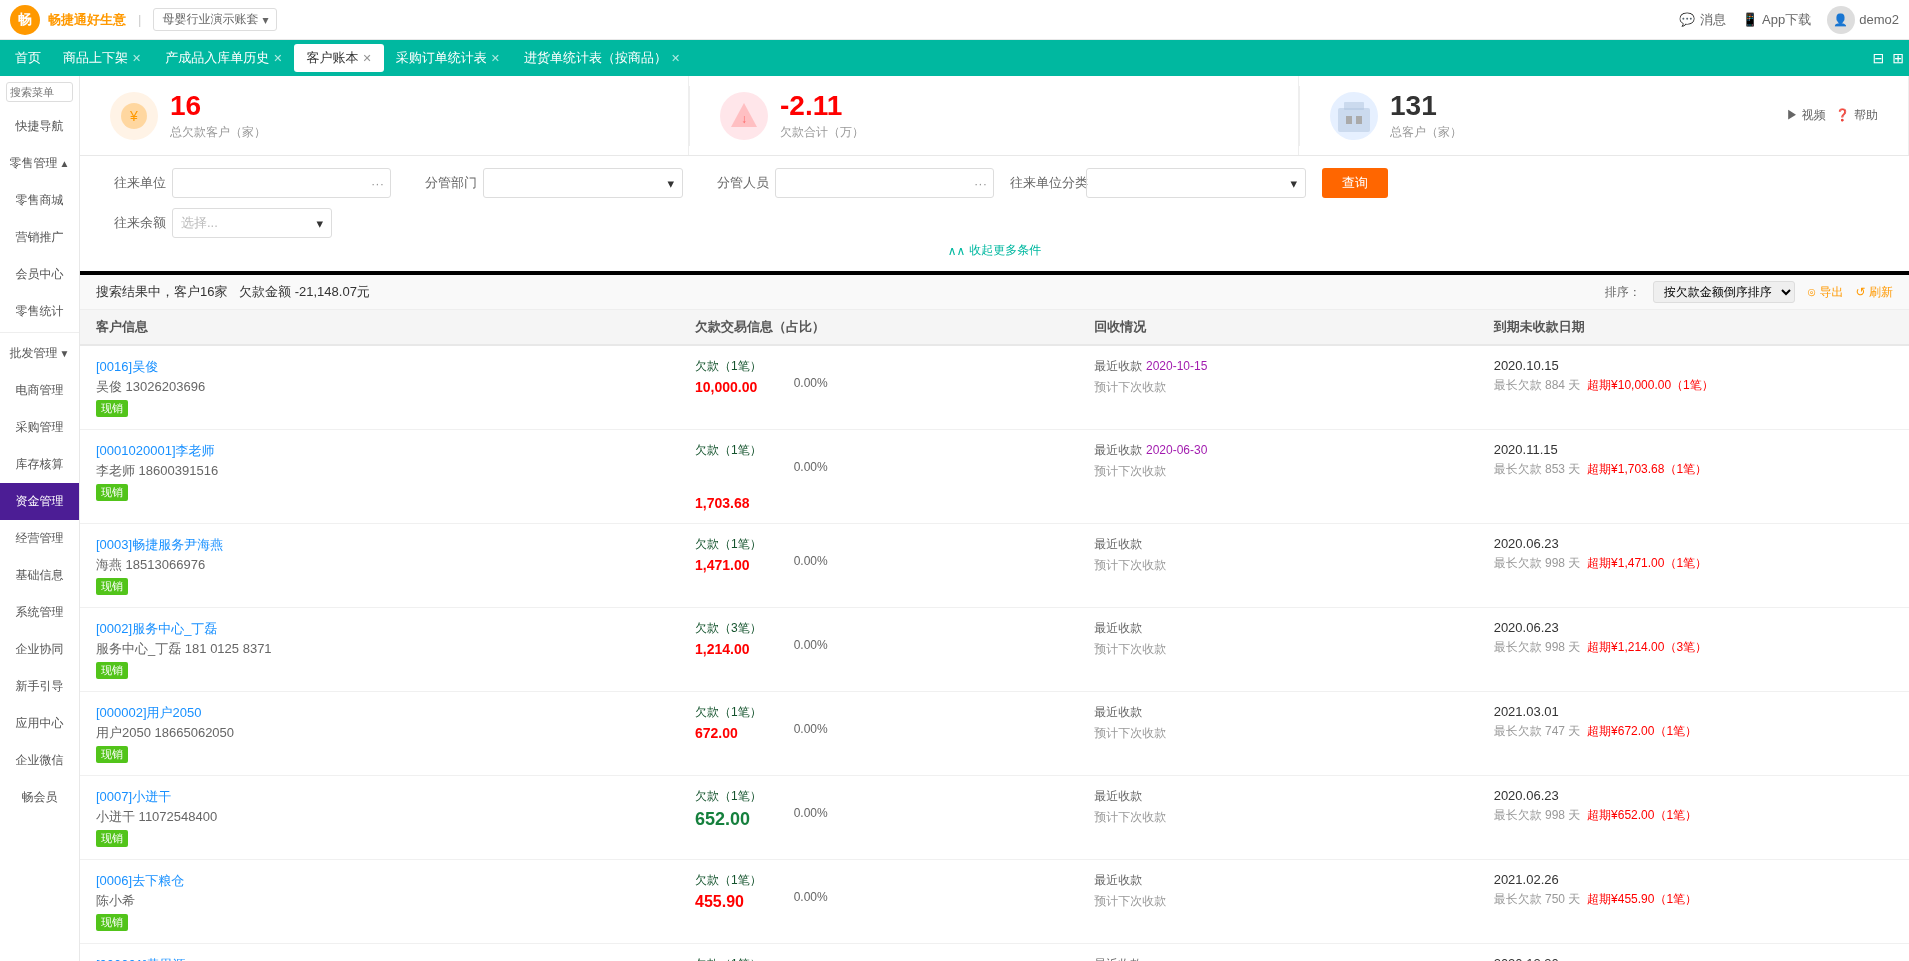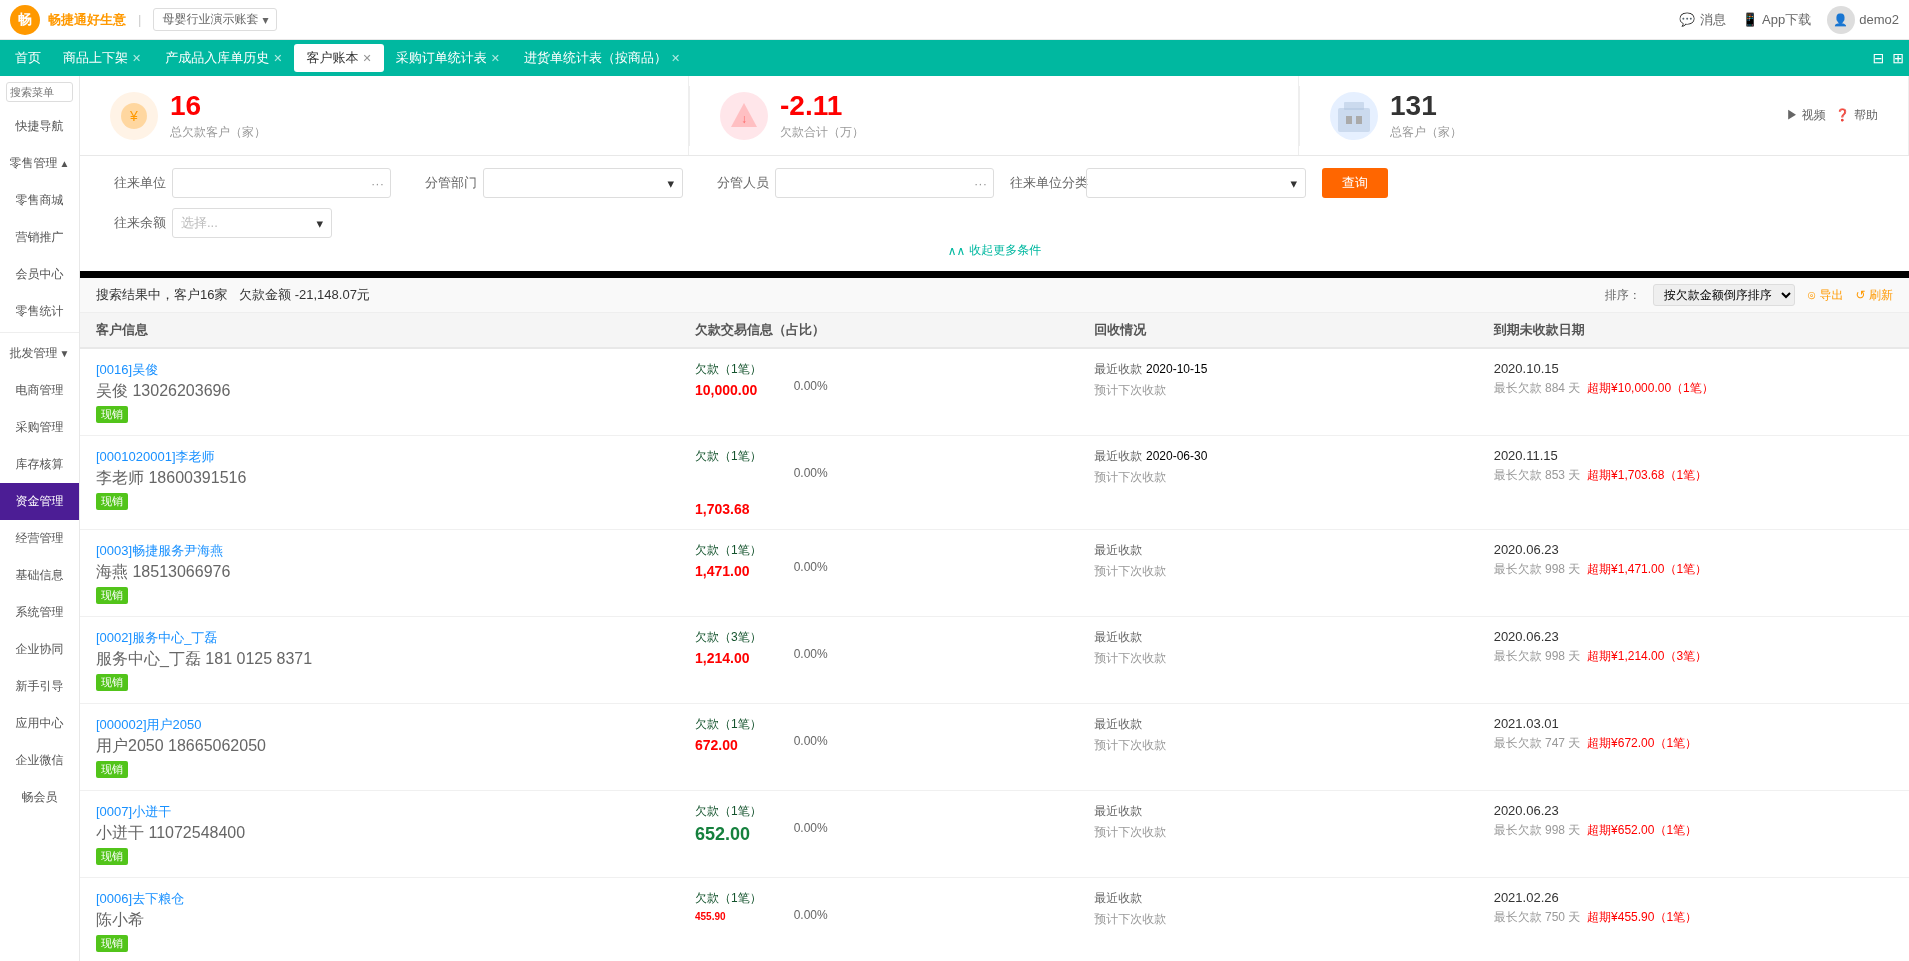--- a/index.html
+++ b/index.html
@@ -51,21 +51,21 @@
     .stat-icon.pink { background: #ffe6ea; }
     .stat-icon.blue { background: #e6f0ff; }
     .stat-number { font-size: 28px; font-weight: bold; }
     .stat-number.red { color: #f00; }
     .stat-number.red-neg { color: #f00; }
     .stat-number.black { color: #333; }
     .stat-label { font-size: 12px; color: #999; margin-top: 2px; }
     .stat-top-right { margin-left: auto; display: flex; gap: 10px; font-size: 12px; color: #666; cursor: pointer; }
     
     
-    .filter-area { background: #fff; padding: 12px 16px; border-bottom: 7px solid #000000; }
+    .filter-area { background: #fff; padding: 12px 16px; border-bottom: 4px solid #000000; }
     .filter-row { display: flex; align-items: center; gap: 16px; margin-bottom: 10px; flex-wrap: wrap; }
     .filter-item { display: flex; align-items: center; gap: 6px; }
     .filter-label { color: #666; font-size: 13px; white-space: nowrap; width: 70px; text-align: right; }
     .filter-input-with-dots { display: flex; align-items: center; border: 1px solid #ddd; border-radius: 3px; min-width: 160px; height: 30px; }
     .filter-input-dots { flex: 1; padding: 4px 8px; font-size: 13px; border: none; outline: none; }
     .dots-btn { padding: 0 6px; color: #999; cursor: pointer; }
     .filter-select { border: 1px solid #ddd; border-radius: 3px; padding: 4px 8px; font-size: 13px; min-width: 160px; height: 30px; display: flex; align-items: center; justify-content: space-between; cursor: pointer; }
     .filter-select-dropdown { border: 1px solid #ddd; border-radius: 3px; padding: 4px 8px; font-size: 13px; min-width: 200px; height: 30px; display: flex; align-items: center; justify-content: space-between; cursor: pointer; }
     .query-btn { background: #f60; color: #fff; border: none; border-radius: 3px; padding: 6px 20px; font-size: 13px; cursor: pointer; height: 30px; }
     .collapse-row { display: flex; justify-content: center; align-items: center; gap: 4px; color: #00b8a0; font-size: 12px; cursor: pointer; margin-top: 4px; }
@@ -74,27 +74,27 @@
     .results-bar { display: flex; justify-content: space-between; align-items: center; padding: 6px 16px; background: #f9f9f9; border-bottom: 1px solid #eee; }
     .results-actions { display: flex; align-items: center; gap: 12px; font-size: 12px; color: #666; }
     .sort-select { border: 1px solid #ddd; border-radius: 3px; padding: 2px 6px; font-size: 12px; cursor: pointer; }
     .action-btn { color: #f90; cursor: pointer; }
     
     
     .table-container { padding: 0; background: #fff; }
     .table-header { display: grid; grid-template-columns: 3fr 2fr 2fr 2fr; background: #f5f5f5; border-bottom: 2px solid #e8e8e8; padding: 8px 16px; font-weight: bold; color: #555; font-size: 13px; }
     .table-row { display: grid; grid-template-columns: 3fr 2fr 2fr 2fr; padding: 12px 16px; border-bottom: 1px solid #f0f0f0; background: #fff; }
     .customer-name { color: #1890ff; font-size: 13px; cursor: pointer; }
-    .customer-contact { color: #666; font-size: 16px; margin-top: 2px; }
+    .customer-contact { color: #666; font-size: 13px; margin-top: 2px; }
     .customer-tag { display: inline-block; background: #52c41a; color: #fff; font-size: 11px; padding: 1px 5px; border-radius: 2px; margin-top: 4px; }
     .debt-amount { color: #f00; font-size: 14px; font-weight: bold; margin-top: 4px; }
     .debt-label { color: #14532d; font-size: 12px; }
     .debt-ratio { color: #666; font-size: 12px; }
     .collection-info { color: #666; font-size: 12px; }
-    .collection-date { color: #000000; font-size: 12px; }
+    .collection-date { color: #a21caf; font-size: 12px; }
     .collection-label { color: #999; font-size: 12px; margin-top: 4px; }
     .overdue-date { color: #333; font-size: 13px; }
     .overdue-detail { font-size: 12px; color: #999; margin-top: 4px; }
     .overdue-link { color: #f00; font-size: 12px; }
     .debt-grid { display: flex; gap: 16px; align-items: flex-start; }
     .debt-col { display: flex; flex-direction: column; }
   </style>
 </head>
 <body>
 
@@ -540,21 +540,21 @@
       <div class="table-row">
         <div>
           <div class="customer-name">[0006]去下粮仓</div>
           <div class="customer-contact">陈小希</div>
           <span class="customer-tag">现销</span>
         </div>
         <div>
           <div class="debt-grid">
             <div class="debt-col">
               <span class="debt-label">欠款（1笔）</span>
-              <span class="debt-amount" style="color:#f00;font-size:10px;font-weight:bold;">455.90</span>
+              <span class="debt-amount" style="color:#f00;font-size:16px;font-weight:bold;">455.90</span>
             </div>
             <div class="debt-col" style="margin-left:16px;margin-top:18px;">
               <span class="debt-ratio">0.00%</span>
             </div>
           </div>
         </div>
         <div>
           <div><span class="collection-info">最近收款</span>&nbsp;<span class="collection-date"></span></div>
           <div class="collection-label">预计下次收款</div>
         </div>

